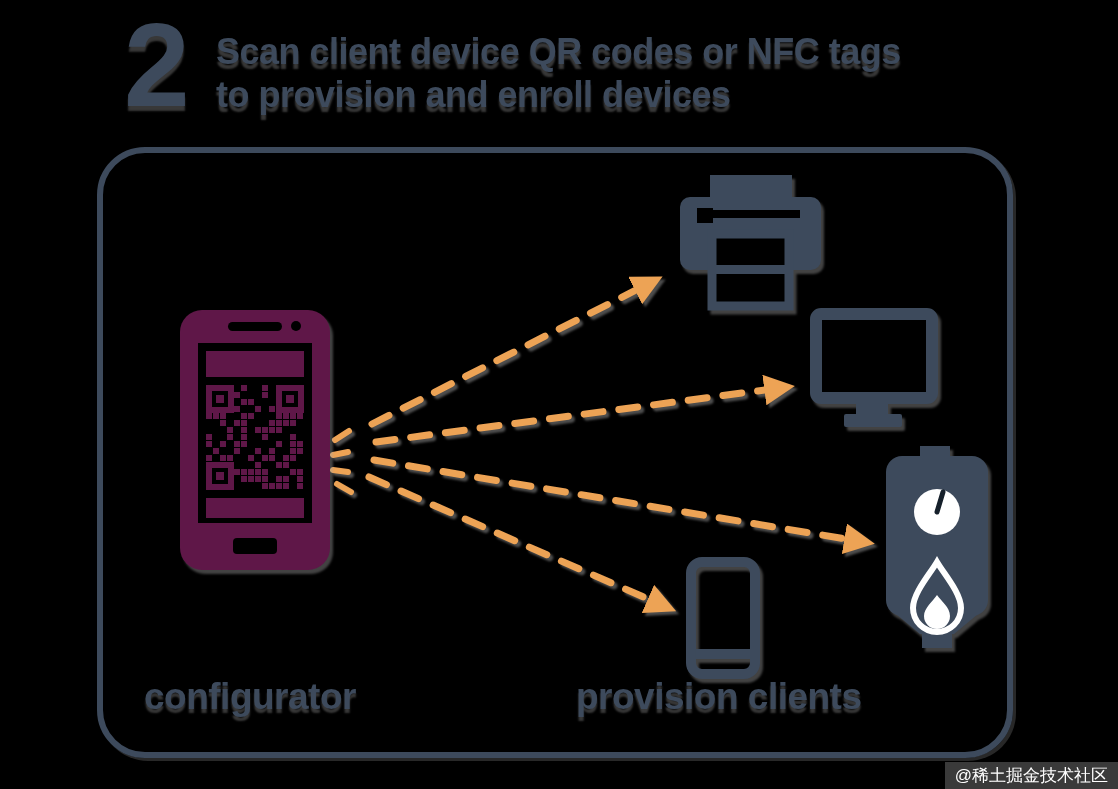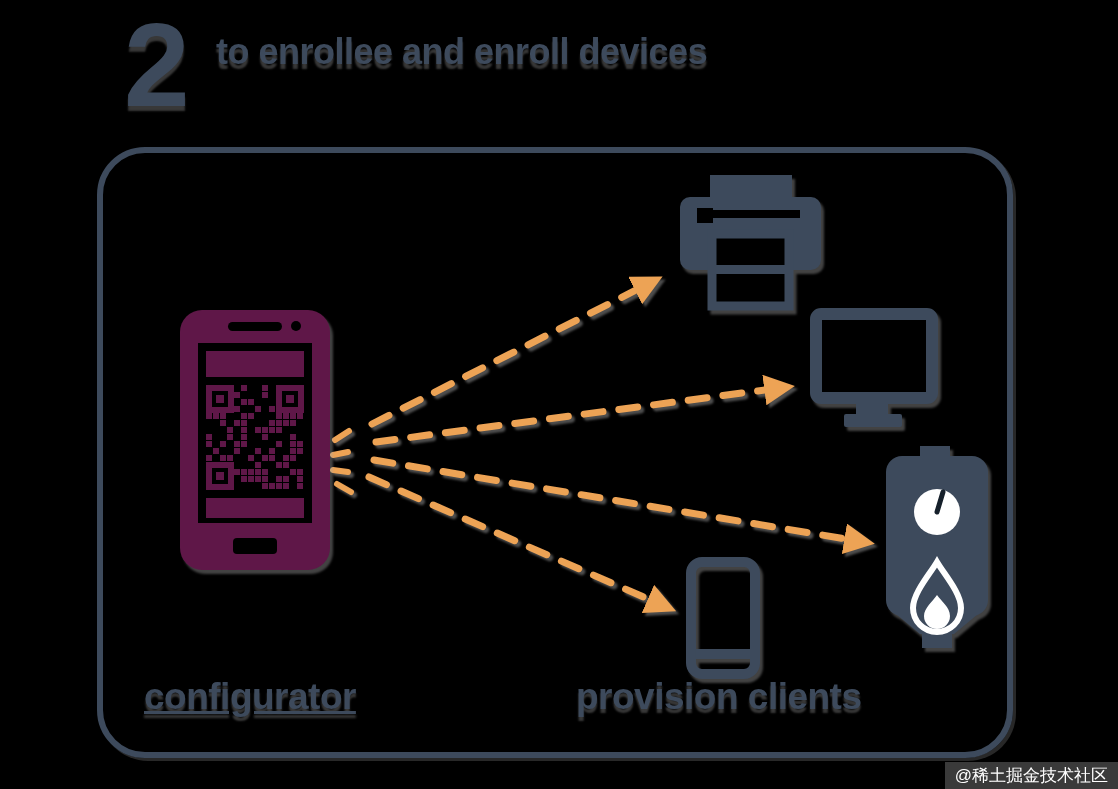--- a/index.html
+++ b/index.html
@@ -38,40 +38,41 @@
   
   .icon{position:absolute;filter:drop-shadow(3px 4px 1px rgba(165,165,165,0.4));}
   .arrows{position:absolute;left:0;top:0;filter:drop-shadow(3px 3px 1px rgba(170,170,170,0.45));}
   
   .diagram-label{
     position:absolute;
     font-size:37px;font-weight:700;
     color:var(--slate);letter-spacing:-0.5px;
     text-shadow:0 4px 2px rgba(160,160,160,0.35);
   }
-  .label-configurator{left:144px;top:676px;text-decoration:underline;}
+  .label-configurator{left:144px;top:676px;}
   .label-enrollee{left:576px;top:676px;}
   
   .watermark{
     position:absolute;right:0;bottom:0;
     background:rgba(80,80,80,0.72);
     color:var(--white);
     font-size:17px;line-height:27px;
     padding:0 10px;
     margin-top:44px;
   }
 </style>
 </head>
 <body>
 
 <div class="canvas">
 
   <div class="step-number">2</div>
   <div class="title">
-    <div>to enrollee and enroll devices</div>
+    <div>Scan client device QR codes or NFC tags</div>
+    <div>to provision and enroll devices</div>
   </div>
 
   <div class="panel"></div>
 
   <svg class="arrows" width="1118" height="789" viewBox="0 0 1118 789">
     <defs>
       <marker id="ah" viewBox="0 0 10 10" refX="2.5" refY="5" markerWidth="4.4" markerHeight="4.4" orient="auto-start-reverse">
         <path d="M0,0 L10,5 L0,10 z" fill="var(--orange)"></path>
       </marker>
     </defs>

